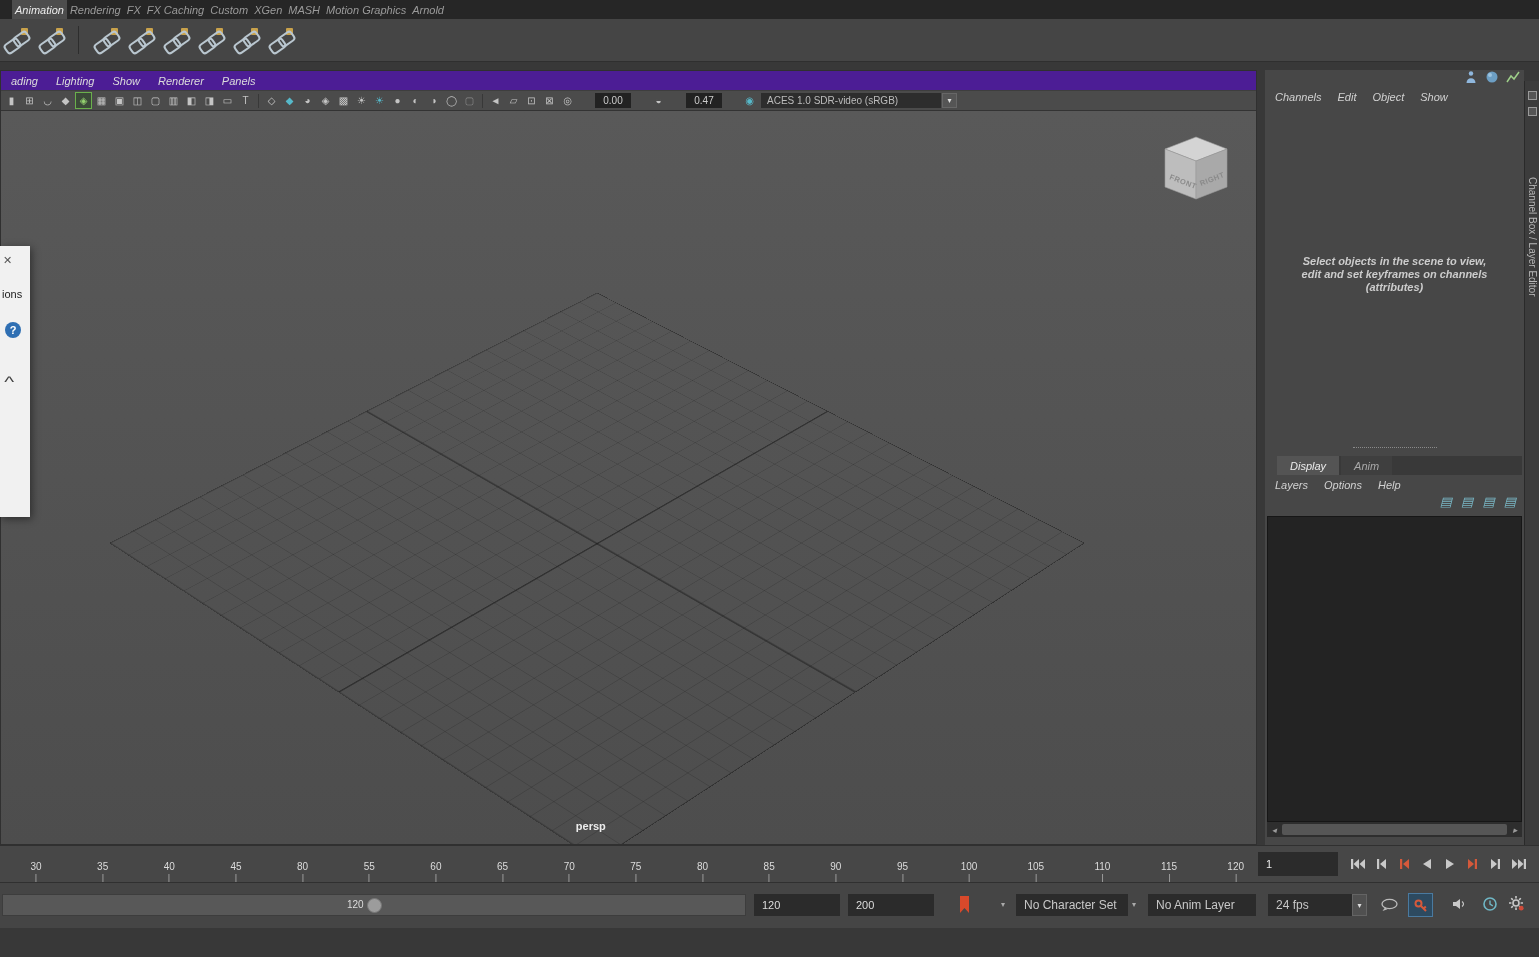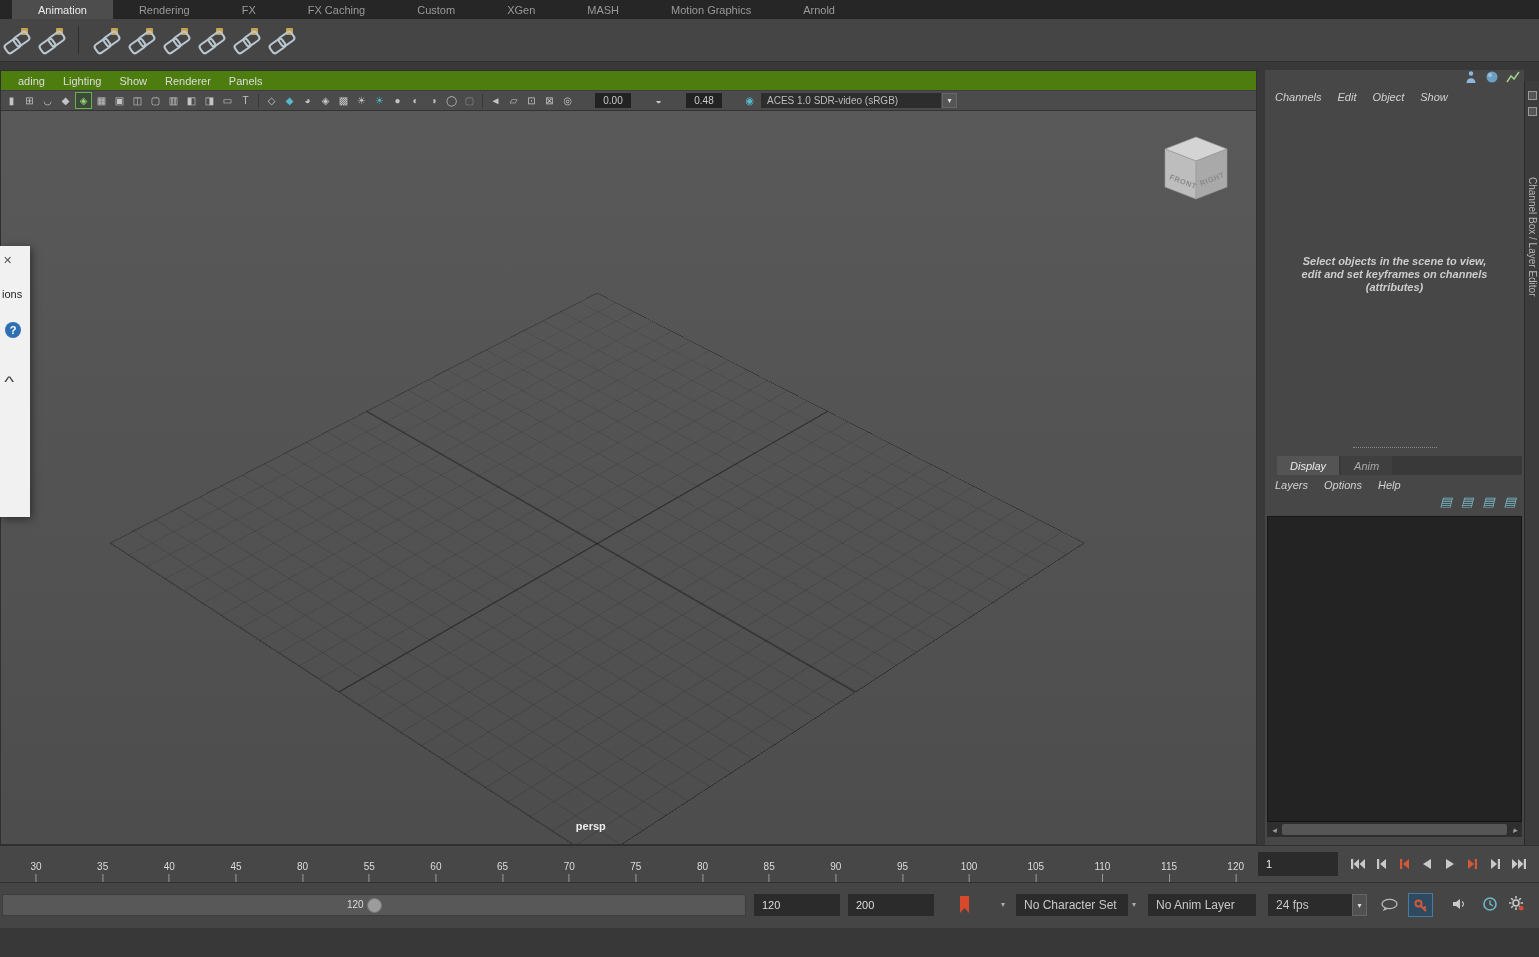--- a/index.html
+++ b/index.html
@@ -3,42 +3,42 @@
 <meta charset="utf-8">
 <style>
   * { margin:0; padding:0; box-sizing:border-box; }
   html,body { width:1539px; height:957px; overflow:hidden; background:#383838;
     font-family:"Liberation Sans", sans-serif; font-size:11px; color:#cfcfcf; }
   .app { position:relative; width:1539px; height:957px; background:#383838; }
 
   
   .menubar { position:absolute; left:0; top:0; width:100%; height:19px; background:#262626;
     display:flex; align-items:stretch; padding-left:12px; }
-  .menu-tab { padding:0 26px; display:flex; align-items:center; color:#9a9a9a; cursor:default; }
+  .menu-tab { padding:0 3px; display:flex; align-items:center; color:#9a9a9a; cursor:default;font-style:italic; }
   .menu-tab.active { background:#4d4d4d; color:#ececec; }
 
   
   .shelf { position:absolute; left:0; top:19px; width:100%; height:43px; background:#454545;
     border-bottom:1px solid #2f2f2f; }
   .shelf-icons { display:flex; align-items:center; height:100%; padding-left:2px; gap:7px; }
   .link-icon { width:28px; height:28px; position:relative; }
   .link-icon::before,.link-icon::after { content:""; position:absolute; width:13px; height:8px;
     border:2px solid #b9c6cf; border-radius:4px; transform:rotate(-35deg); }
   .link-icon::before { left:2px; top:14px; }
   .link-icon::after  { left:11px; top:7px; }
   .link-icon .acc { position:absolute; right:2px; top:2px; width:7px; height:7px;
     background:#c9a24b; border-radius:1px; }
   .shelf-divider { width:1px; height:28px; background:#2d2d2d; margin:0 6px; }
 
   
   .main { position:absolute; left:0; top:62px; width:100%; height:783px; background:#383838; }
 
   .viewport-panel { position:absolute; left:0; top:8px; width:1257px; height:775px;
     background:#4d4d4d; border:1px solid #303030; }
-  .panel-menus { height:19px; background:#4d7c0f; display:flex; align-items:center; padding-left:8px; }
+  .panel-menus { height:19px; background:#4c1d95; display:flex; align-items:center; padding-left:1px;font-style:italic; }
   .panel-menu { padding:0 9px; color:#dcdcdc; }
   .vp-toolbar { height:21px; background:#4b4b4b; border-top:1px solid #3e3e3e;
     border-bottom:1px solid #333; display:flex; align-items:center; padding-left:2px; }
   .vp-icons { display:flex; align-items:center; gap:1px; }
   .vp-icon { width:17px; height:17px; display:flex; align-items:center; justify-content:center;
     color:#c4c4c4; font-size:10px; }
   .vp-icon.teal { color:#56b8c9; }
   .vp-icon.dim { color:#8a8a8a; }
   .vp-icon.active-green { box-shadow:inset 0 0 0 1px #6ab04c; background:#3b4a38; color:#93d06f; }
   .vp-divider { width:1px; height:14px; background:#383838; margin:0 3px; }
@@ -242,21 +242,21 @@
             <div class="vp-icon">◯</div>
             <div class="vp-icon dim">▢</div>
             <div class="vp-divider"></div>
             <div class="vp-icon">◄</div>
             <div class="vp-icon">▱</div>
             <div class="vp-icon">⊡</div>
             <div class="vp-icon">⊠</div>
             <div class="vp-icon">◎</div>
             <div class="vp-field">0.00</div>
             <div class="vp-icon">◒</div>
-            <div class="vp-field">0.48</div>
+            <div class="vp-field">0.47</div>
             <div class="vp-icon teal">◉</div>
           </div>
         <div class="vp-dropdown">
           <span>ACES 1.0 SDR-video (sRGB)</span>
         </div>
         <div class="vp-dropdown-arrow">▾</div>
       </div>
       <div class="viewport">
         <div class="grid-scene">
           <div class="grid-plane"></div>

